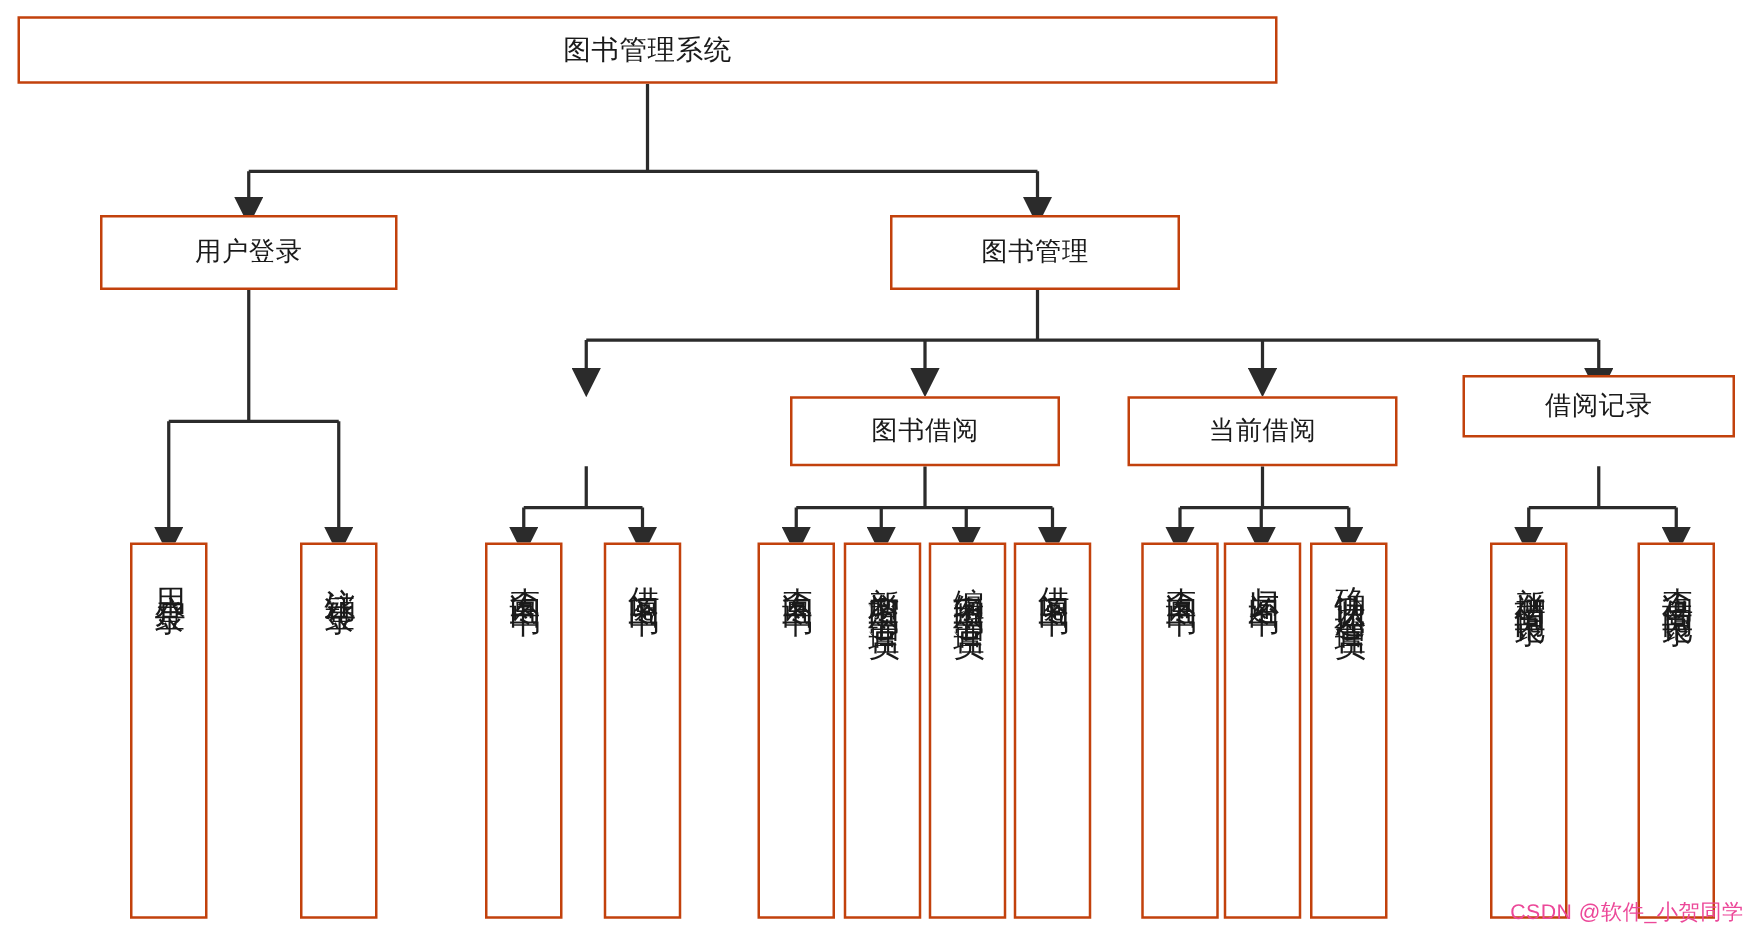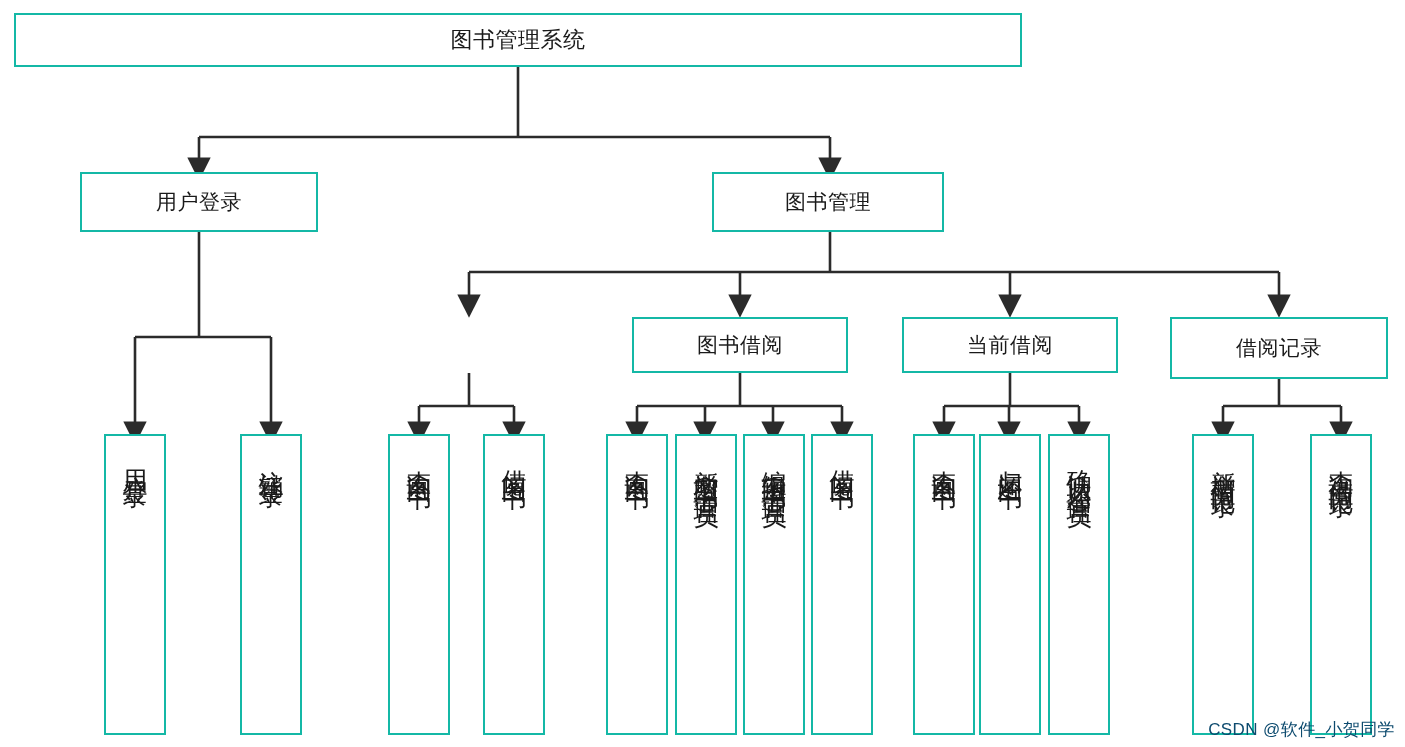--- a/index.html
+++ b/index.html
@@ -18,21 +18,21 @@
   svg#wires{
     position:absolute;
     left:0; top:0;
     width:1405px;
     height:747px;
     pointer-events:none;
   }
   .node{
     position:absolute;
     box-sizing:border-box;
-    border:2px solid #14b8a6;
+    border:2px solid #c2410c;
     background:#ffffff;
     display:flex;
     align-items:center;
     justify-content:center;
     z-index:2;
   }
   .node .label{
     font-size:21px;
     line-height:1.18;
     color:#1a1a1a;
@@ -58,21 +58,21 @@
     letter-spacing:5px;
     white-space:nowrap;
     text-align:left;
   }
   #root-node .label{font-size:22px;}
   #watermark{
     position:absolute;
     right:10px;
     bottom:6px;
     font-size:17px;
-    color:#0c4a6e;
+    color:#ec4899;
     z-index:5;
     white-space:nowrap;
     letter-spacing:0.4px;
   }
 </style>
 </head>
 <body>
 
 <div id="canvas">
 
@@ -140,21 +140,21 @@
 
 
   <div class="node h" style="left:632px; top:317px; width:216px; height:56px;">
     <span class="label">图书借阅</span>
   </div>
 
   <div class="node h" style="left:902px; top:317px; width:216px; height:56px;">
     <span class="label">当前借阅</span>
   </div>
 
-  <div class="node h" style="left:1170px; top:317px; width:218px; height:62px;">
+  <div class="node h" style="left:1170px; top:300px; width:218px; height:50px;">
     <span class="label">借阅记录</span>
   </div>
 
   <div class="node v" style="left:104px; top:434px; width:62px; height:301px;">
     <span class="label">用户登录</span>
   </div>
 
   <div class="node v" style="left:240px; top:434px; width:62px; height:301px;">
     <span class="label">注销登录</span>
   </div>

